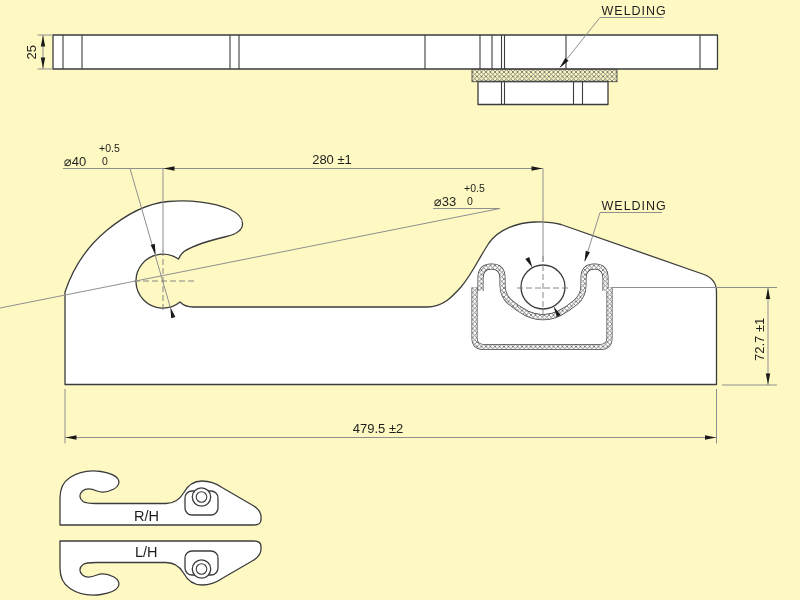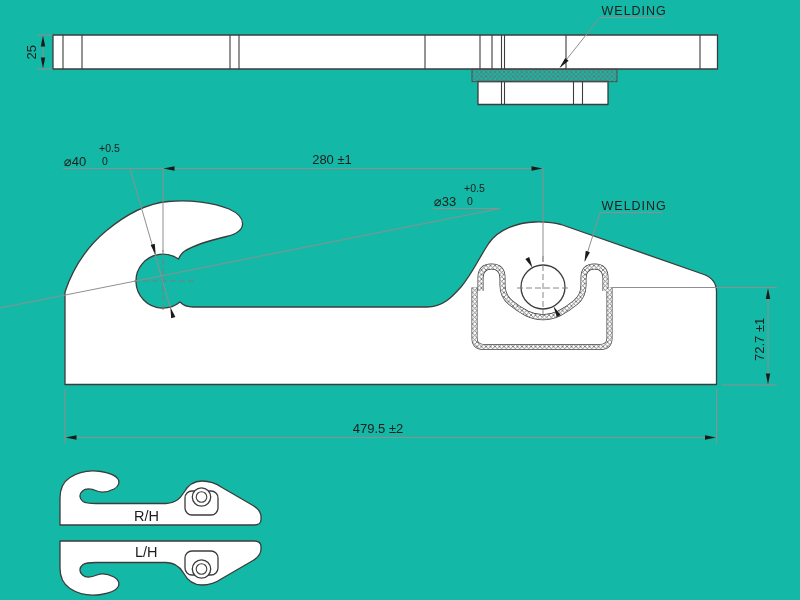--- a/index.html
+++ b/index.html
@@ -1,16 +1,16 @@
 <!DOCTYPE html>
 <html><head>
 <meta charset="utf-8">
 <style>
   html,body{margin:0;padding:0;background:#fff;}
-  #stage{position:relative;width:800px;height:600px;background:#14b8a6;overflow:hidden;
+  #stage{position:relative;width:800px;height:600px;background:#fef9c3;overflow:hidden;
          font-family:"Liberation Sans","DejaVu Sans",sans-serif;}
   svg{display:block;}
   .ol{fill:#fff;stroke:#3c3c3c;stroke-width:1.3;stroke-linejoin:round;}
   .ln{stroke:#3c3c3c;stroke-width:1.1;fill:none;}
   .thin{stroke:#8f8f8f;stroke-width:1;fill:none;}
   .lead{stroke:#8f8f8f;stroke-width:1;fill:none;}
   .cl{stroke:#7a7a7a;stroke-width:0.9;stroke-dasharray:6 3;fill:none;}
   .ah{fill:#1a1a1a;stroke:none;}
   .dim{font-size:13px;fill:#1d1d1d;}
   .tol{font-size:10.5px;fill:#1d1d1d;}

